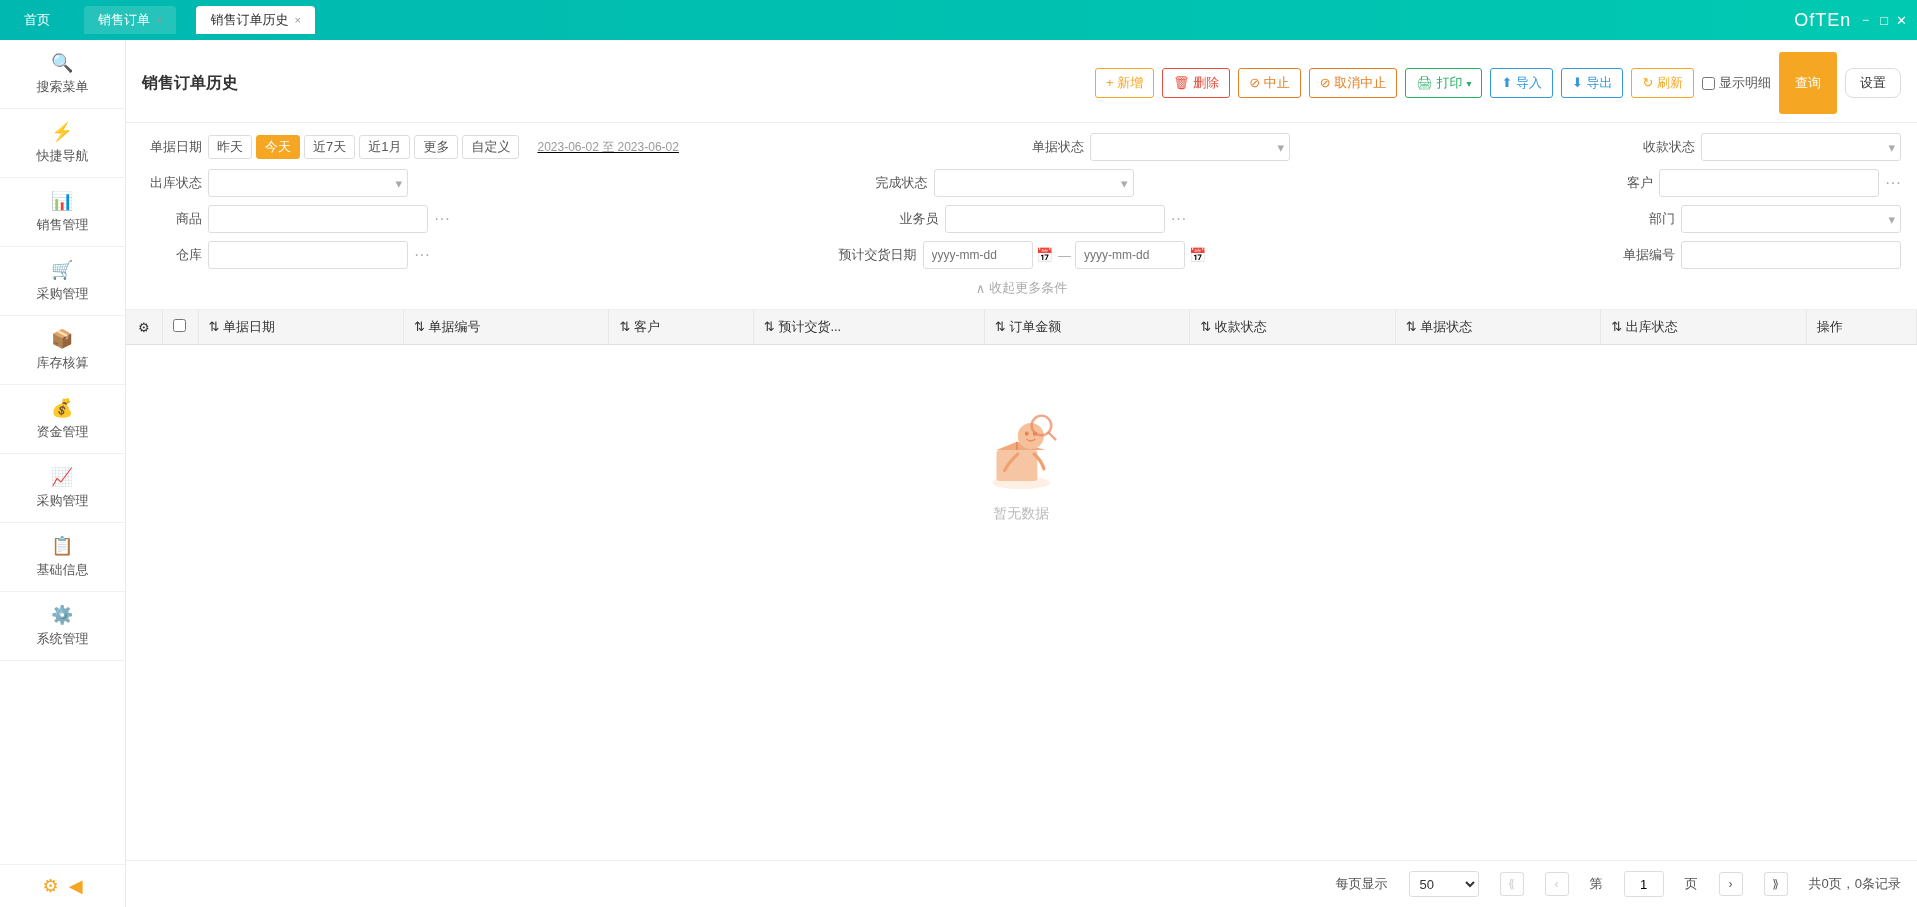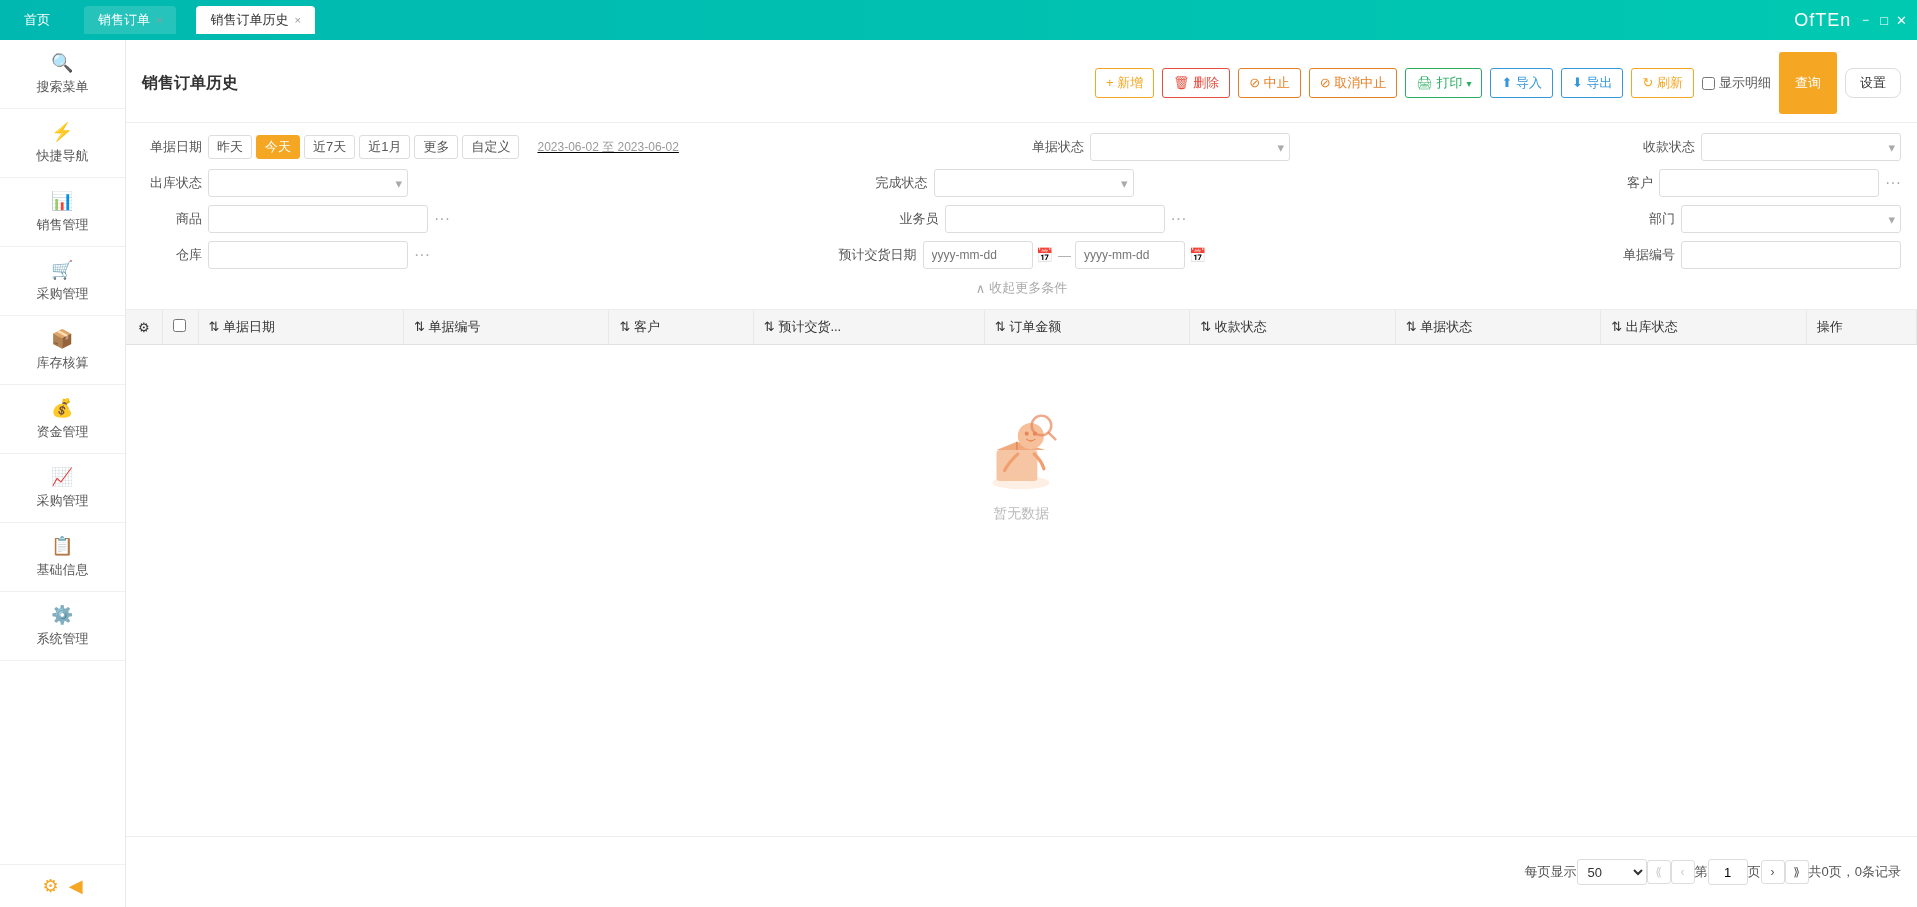--- a/index.html
+++ b/index.html
@@ -339,24 +339,24 @@
       width: 100px;
       height: 90px;
       margin-bottom: 10px;
     }
 
     
     .table-footer {
       display: flex;
       align-items: center;
       justify-content: flex-end;
-      padding: 22px 16px;
+      padding: 10px 16px;
       background: white;
       border-top: 1px solid #eee;
-      gap: 0;
+      gap: 21px;
       flex-shrink: 0;
     }
     .footer-label { color: #555; font-size: 13px; }
     .page-size-select {
       border: 1px solid #ddd;
       border-radius: 3px;
       padding: 3px 20px 3px 6px;
       font-size: 13px;
       color: #333;
       background: white;

